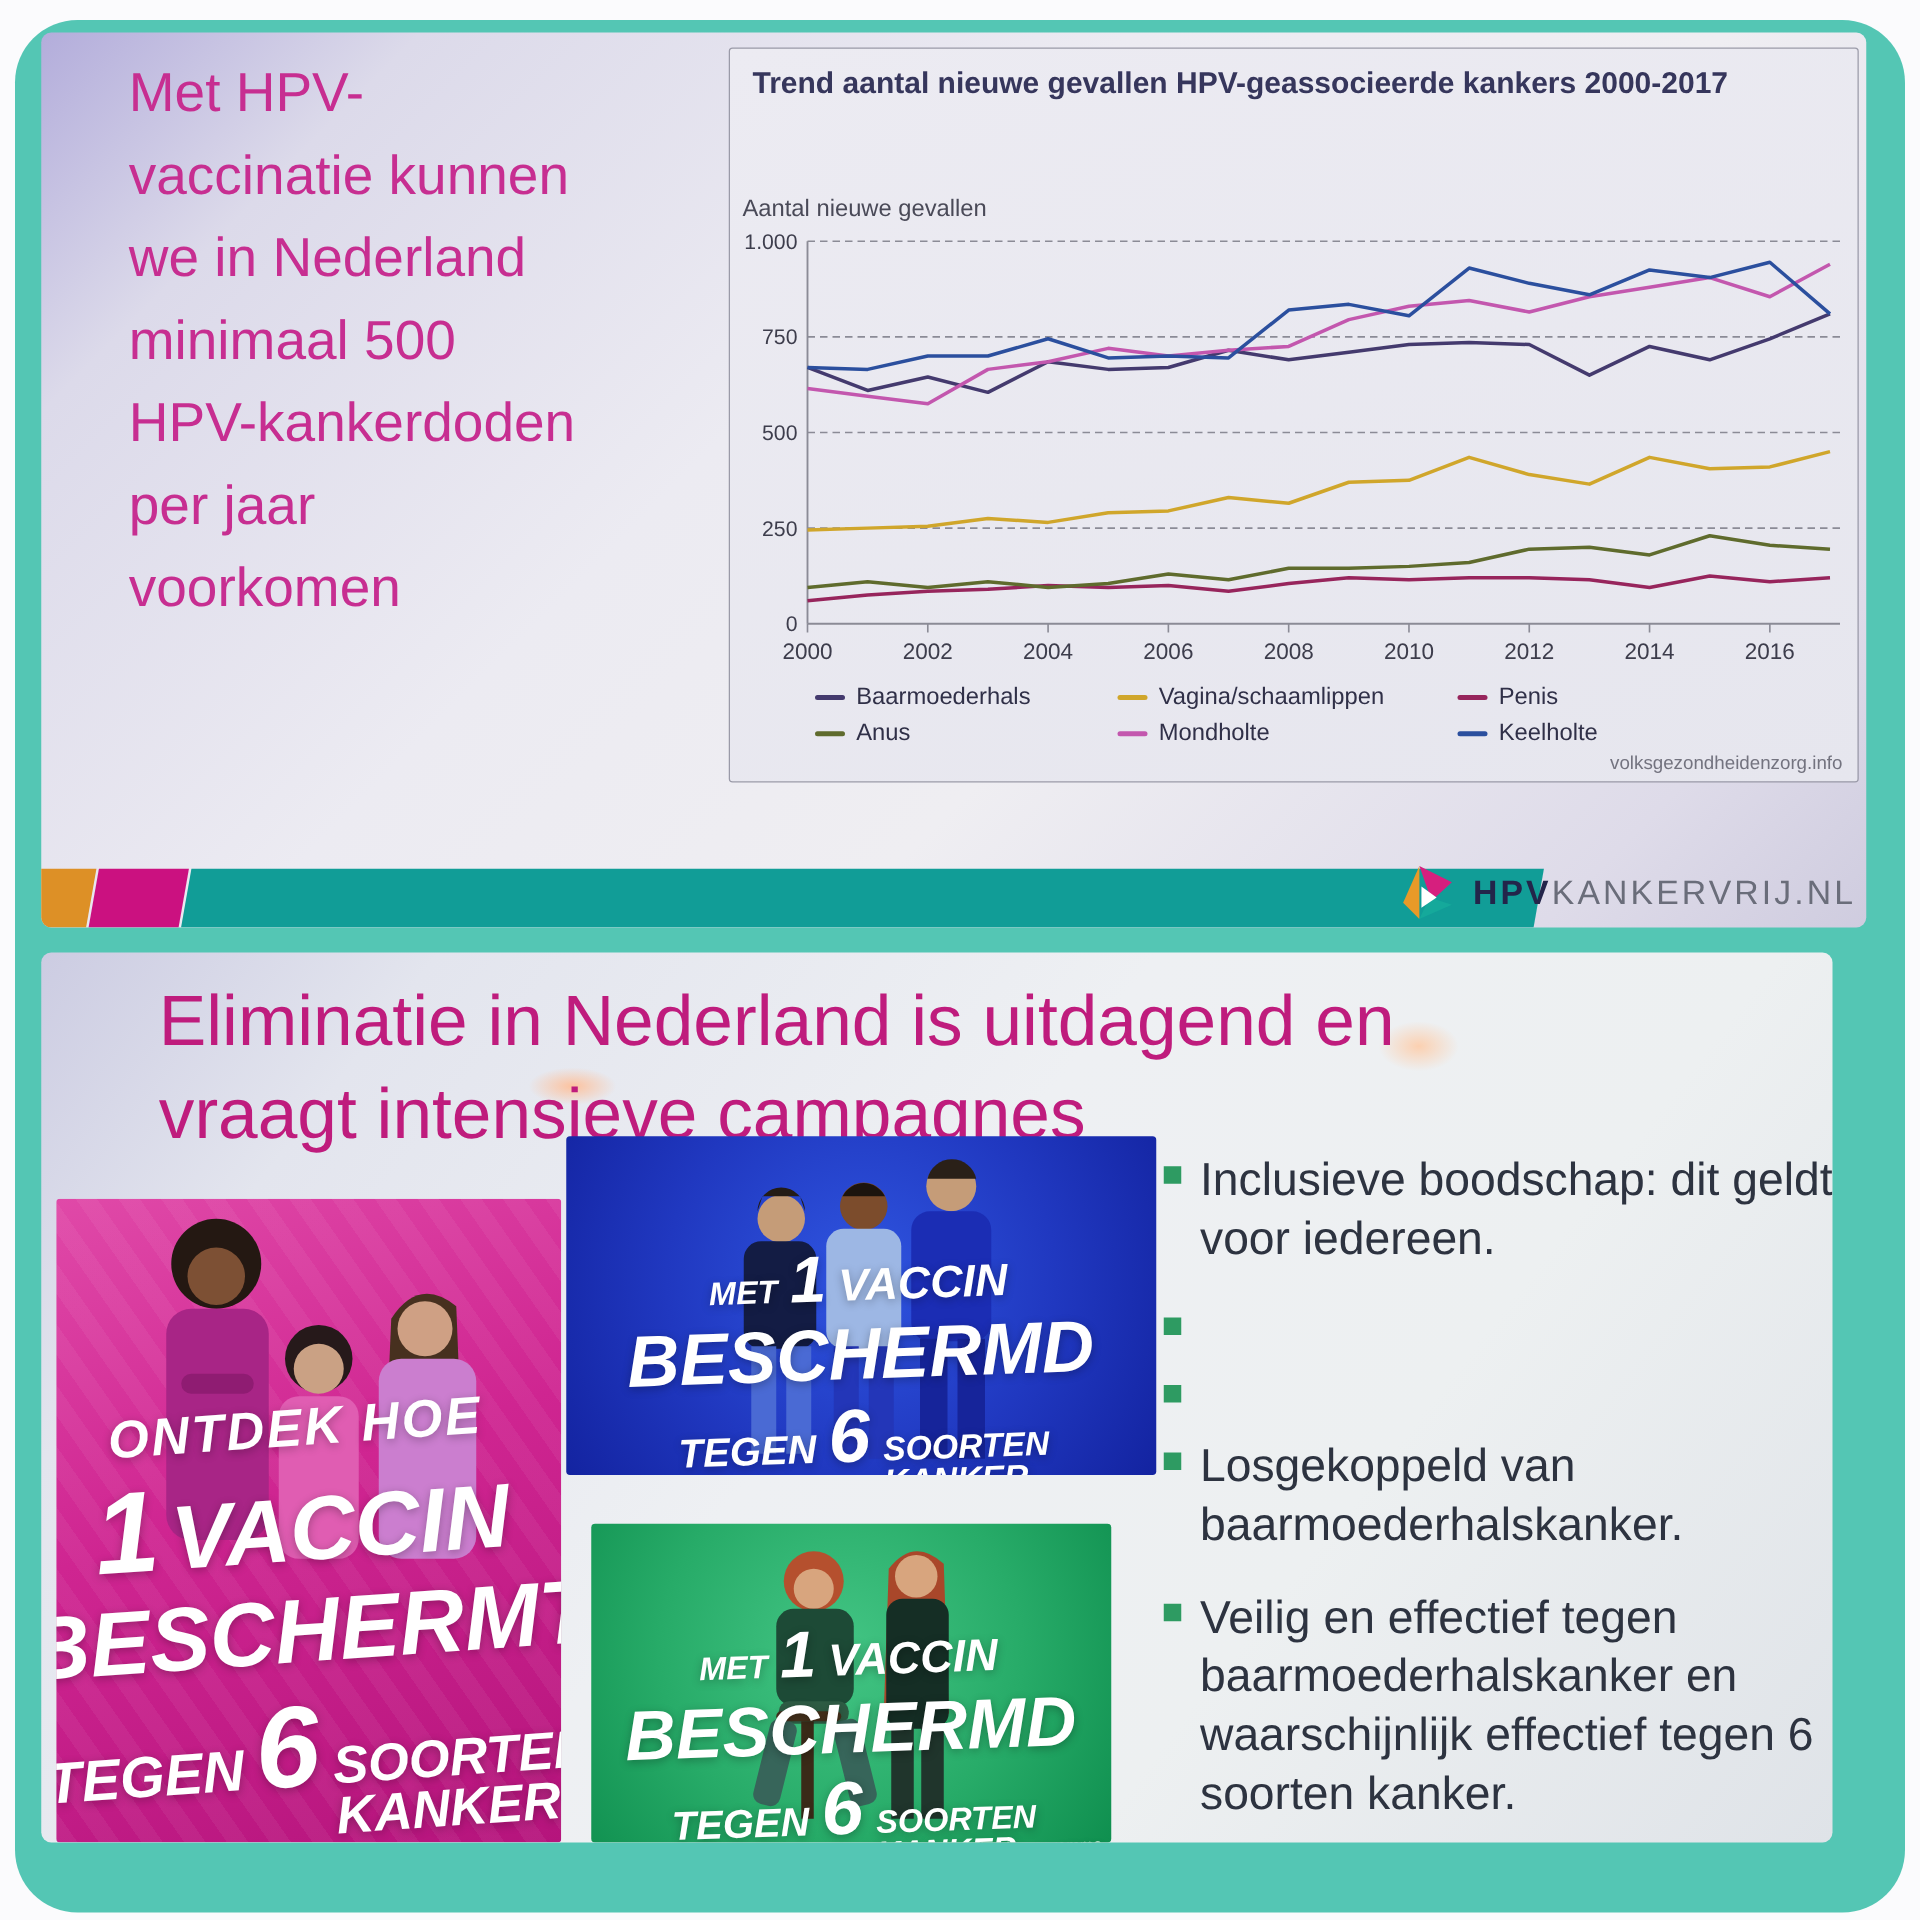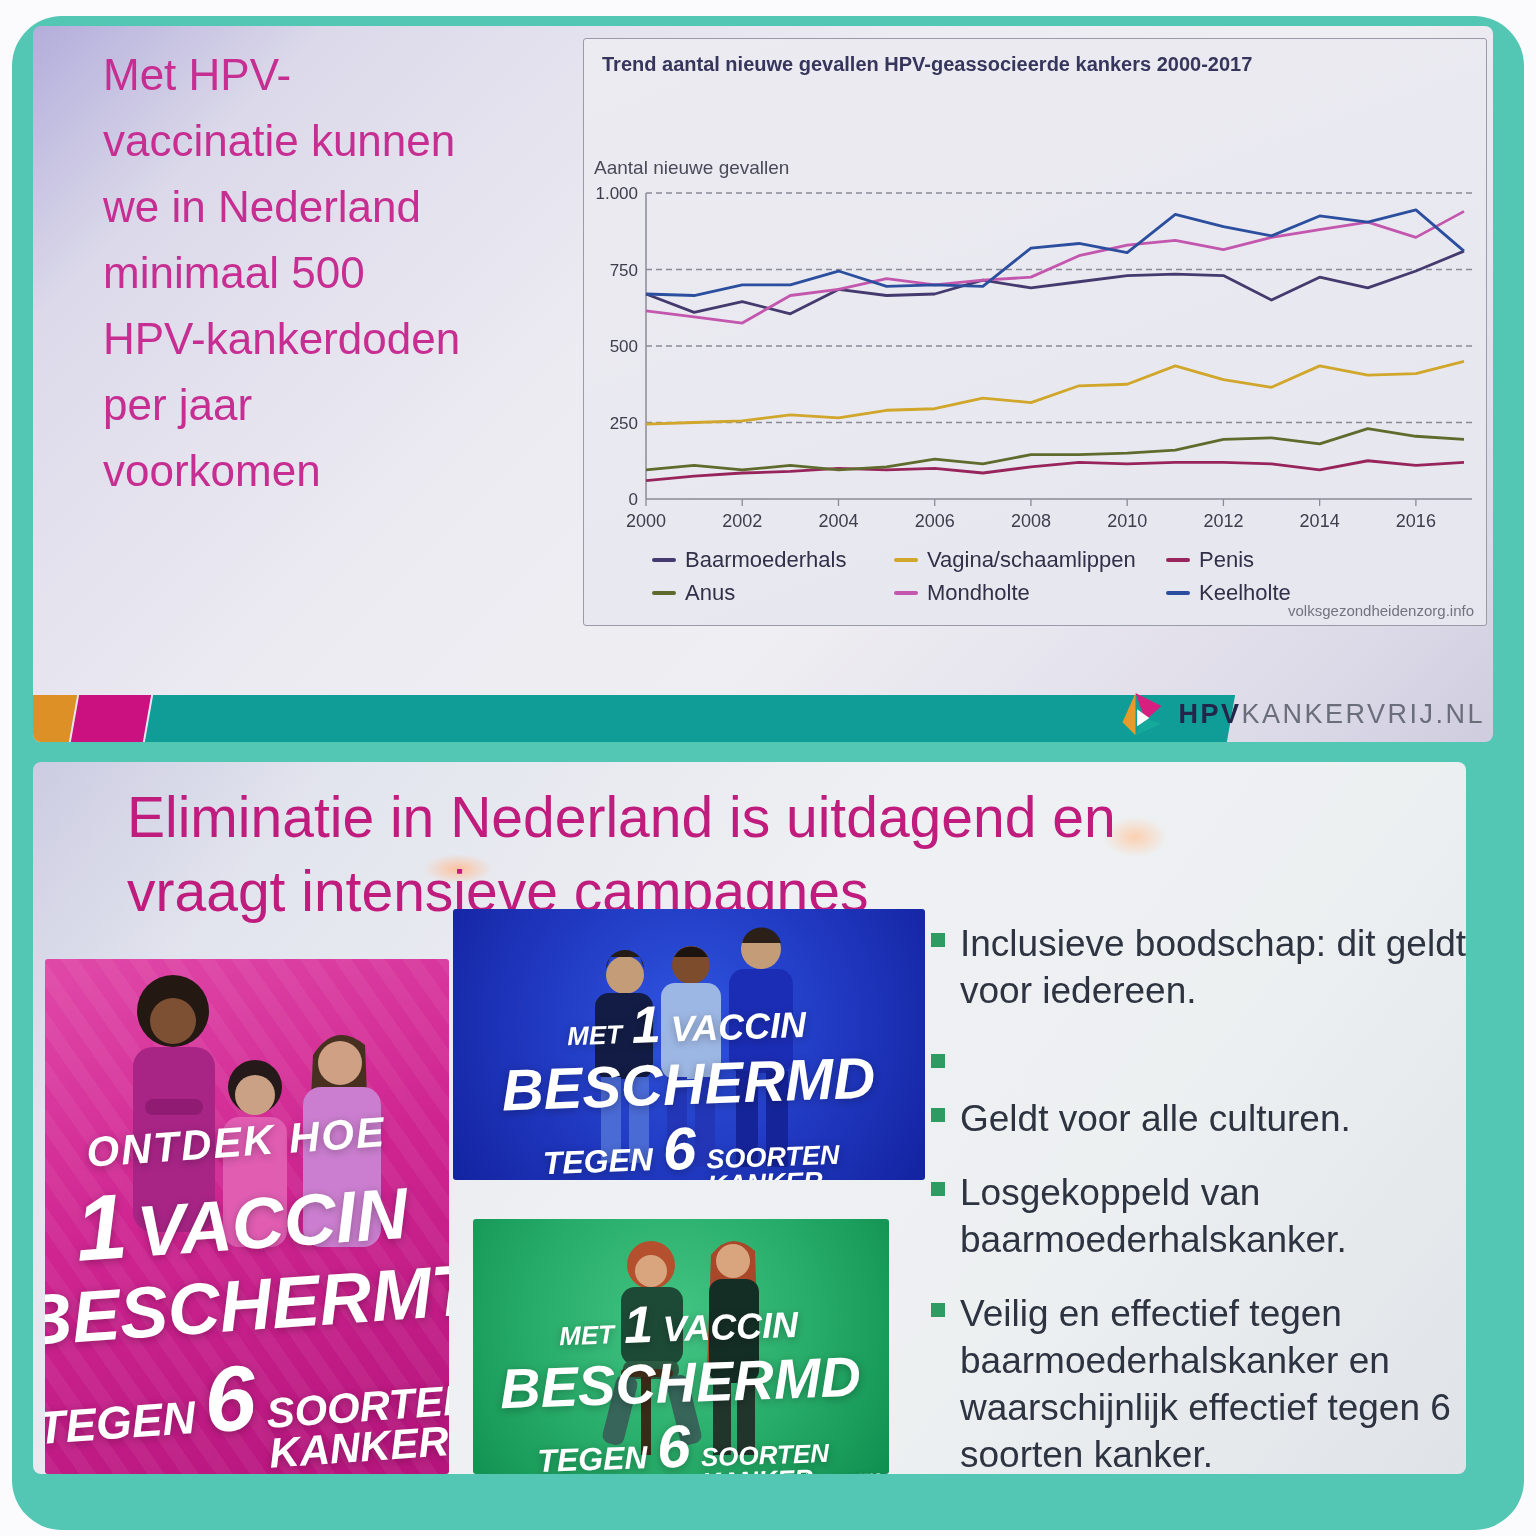--- a/index.html
+++ b/index.html
@@ -14,26 +14,26 @@
           background:linear-gradient(128deg,#cccce2 0%,#e3e5ee 16%,#eef0f3 45%,#edf0f1 70%,#dfe3e8 100%);}
   .glare{position:absolute;border-radius:50%;pointer-events:none;}
 
   
   .headline{position:absolute;left:70px;top:16px;width:470px;
             color:#c72e91;font-size:44px;line-height:66px;font-weight:400;}
   .chartbox{position:absolute;left:550px;top:12px;width:902px;height:586px;
             background:linear-gradient(160deg,#ecebf2,#e6e6ee);
             border:1.5px solid #9a9aa8;border-radius:3px;}
   .chart-title{position:absolute;left:18px;top:14px;right:14px;
-               font-size:20px;font-weight:700;color:#36365c;}
+               font-size:24px;font-weight:700;color:#36365c;}
   .chart-ylabel{position:absolute;left:10px;top:118px;font-size:19px;color:#4a4a58;}
   .chart-svg{position:absolute;left:0;top:144px;}
   .legend{position:absolute;left:68px;top:508px;display:grid;
           grid-template-columns:242px 272px auto;row-gap:7px;column-gap:0;}
-  .legend-item{display:flex;align-items:center;font-size:22px;color:#303048;}
+  .legend-item{display:flex;align-items:center;font-size:19px;color:#303048;}
   .legend-swatch{display:inline-block;width:24px;height:4px;border-radius:2px;margin-right:9px;flex:none;}
   .chart-source{position:absolute;right:12px;bottom:6px;font-size:15px;color:#73737f;}
 
   .stripe{position:absolute;left:0;right:0;bottom:0;height:47px;}
   .seg{position:absolute;top:0;height:100%;transform:skewX(-10deg);}
   .seg-orange{left:-14px;width:54px;background:#dd9026;}
   .seg-magenta{left:42px;width:72px;background:#cb1180;}
   .seg-teal{left:116px;width:1082px;background:#119d97;}
   .brand{position:absolute;right:8px;bottom:2px;display:flex;align-items:center;gap:10px;}
   .brand-text{font-size:27px;letter-spacing:2.5px;}
@@ -285,21 +285,20 @@
     <ul class="bullets">
       <li>
           <span class="bullet-sq"></span>
           <span class="bullet-txt">Inclusieve boodschap: dit geldt voor iedereen.</span>
         </li>
       <li>
           <span class="bullet-sq"></span>
         </li>
       <li>
           <span class="bullet-sq"></span>
-          <span class="bullet-txt">Geldt voor alle culturen.</span>
         </li>
       <li>
           <span class="bullet-sq"></span>
           <span class="bullet-txt">Losgekoppeld van baarmoederhalskanker.</span>
         </li>
       <li>
           <span class="bullet-sq"></span>
           <span class="bullet-txt">Veilig en effectief tegen baarmoederhalskanker en waarschijnlijk effectief tegen 6 soorten kanker.</span>
         </li>
     </ul>

